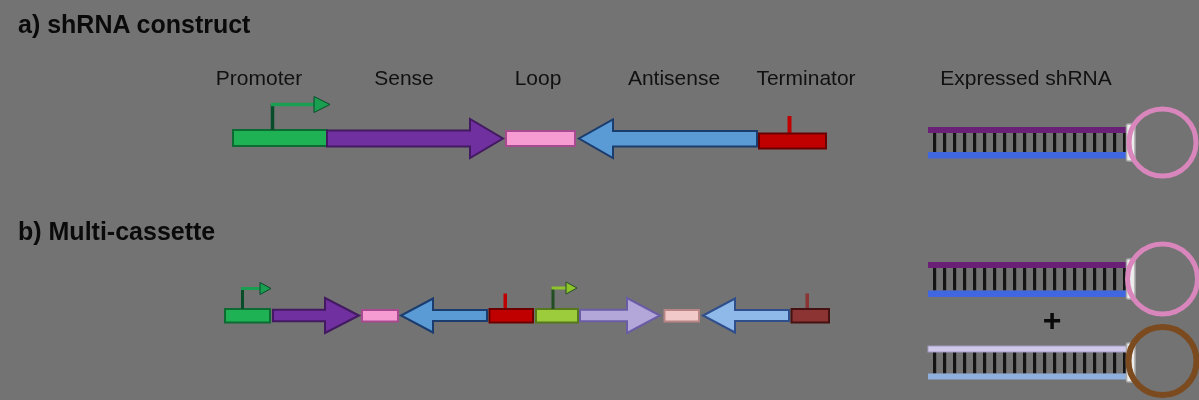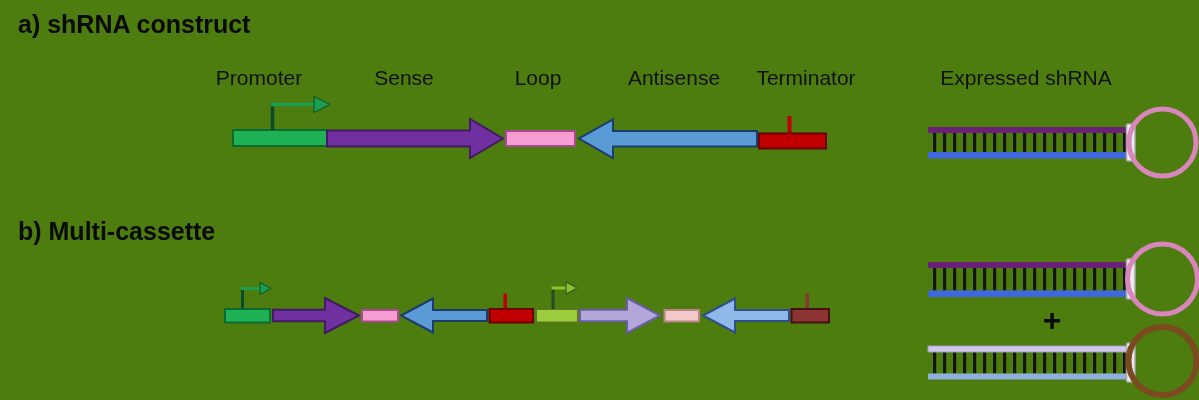--- a/index.html
+++ b/index.html
@@ -1,19 +1,19 @@
 <!DOCTYPE html>
 <html><head>
 <meta charset="utf-8">
 <style>
   html,body{margin:0;padding:0;background:#ffffff;}
   .stage{
     position:relative;
     width:1199px;height:400px;
-    background:#4d7c0f;
+    background:#737373;
     font-family:"Liberation Sans", sans-serif;
     overflow:hidden;
   }
   svg{position:absolute;left:0;top:0;}
   .title{font-size:25px;font-weight:bold;fill:#0a0a0a;}
   .lbl{font-size:21px;fill:#111111;text-anchor:middle;}
   .plus{font-size:32px;font-weight:bold;fill:#0a0a0a;text-anchor:middle;}
 </style>
 </head>
 <body>

